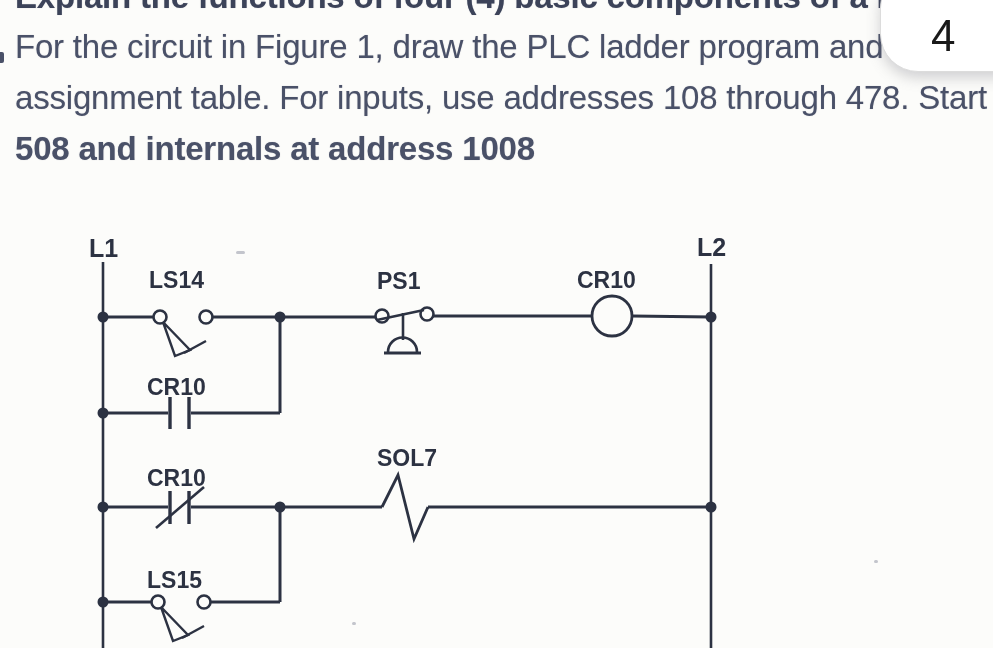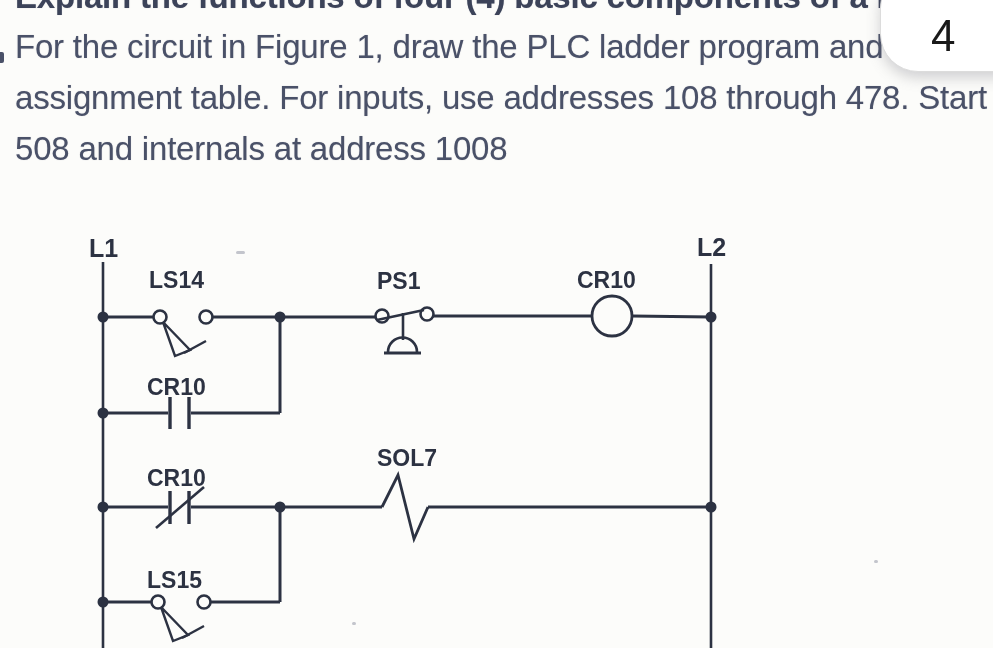--- a/index.html
+++ b/index.html
@@ -20,21 +20,21 @@
     text-shadow:0 0 1px rgba(74,81,104,0.35);
     letter-spacing:-0.2px;
   }
   .qline.clipped-top {
     top:-22px;
     font-weight:700;
     color:#3c4359;
   }
   .qline.l1 { top:28px; }
   .qline.l2 { top:79px; }
-  .qline.l3 { top:130px; }
+  .qline.l3 { top:130px;font-weight:bold; }
 
   
   .edge-fragment {
     position:absolute;
     left:-2px; top:52px;
     width:6px; height:11px;
     background:#4a5168;
     border-radius:2px;
   }
 

